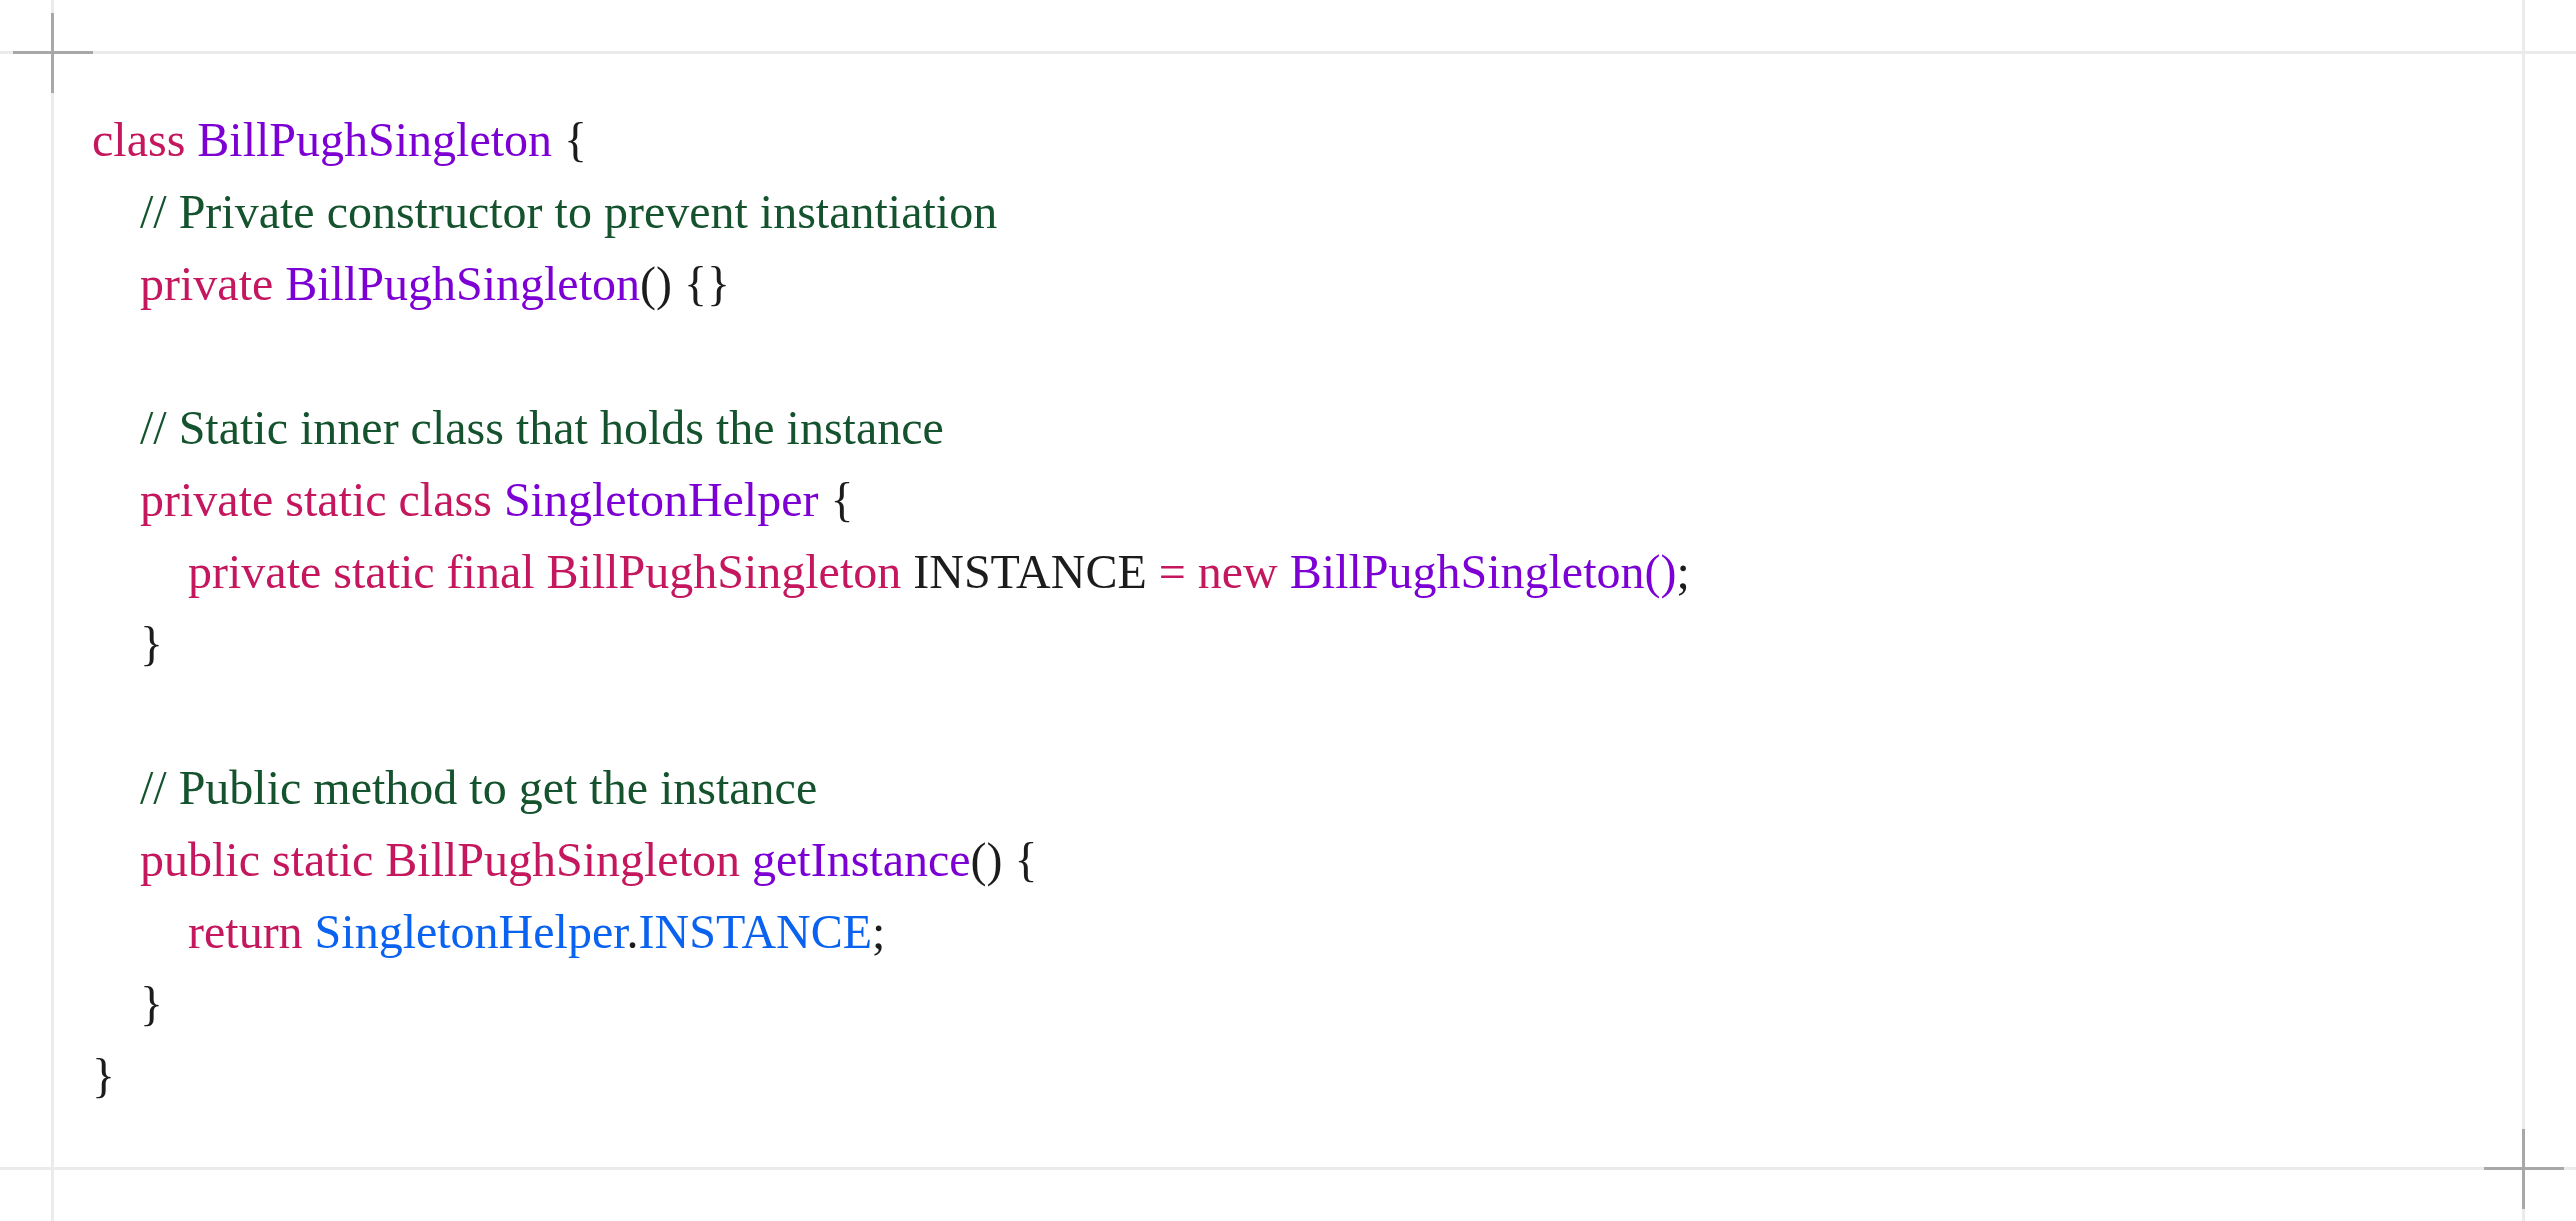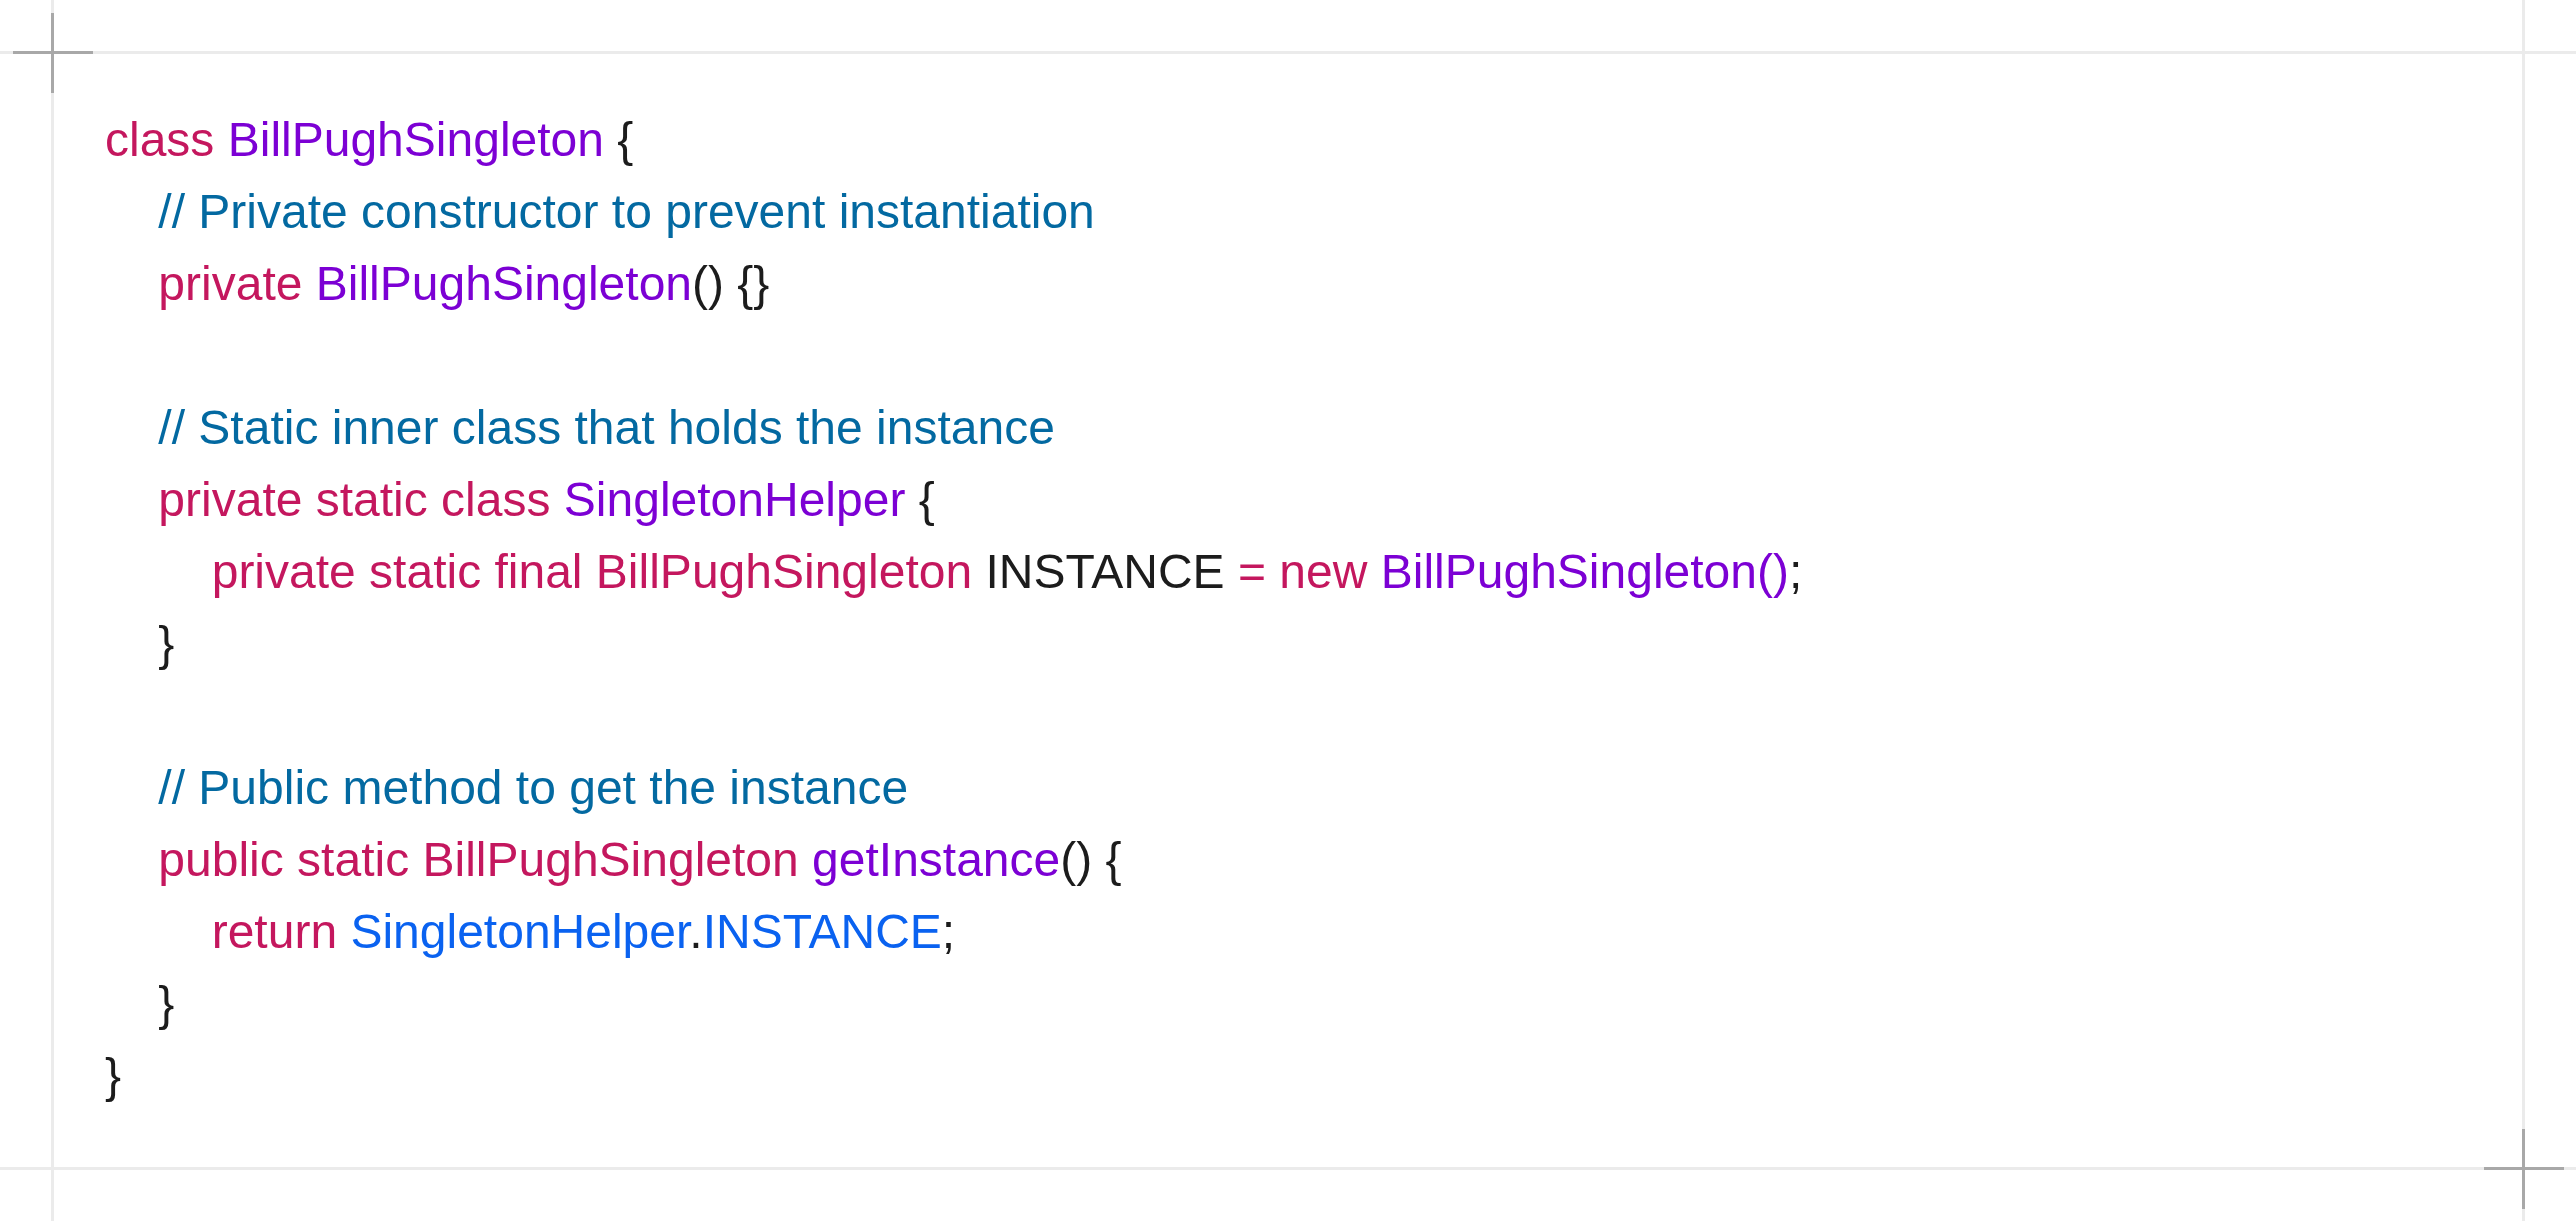--- a/index.html
+++ b/index.html
@@ -18,37 +18,37 @@
       background: #ebebeb;
     }
     .guide.v { width: 3.2px; top: 0; bottom: 0; }
     .guide.h { height: 3.2px; left: 0; right: 0; }
     .cross-arm {
       position: absolute;
       background: #a8a8a8;
     }
     .code {
       position: absolute;
-      left: 105px;
+      left: 92px;
       top: 104px;
       margin: 0;
-      font-family: Liberation Sans, sans-serif;
+      font-family: Liberation Serif, serif;
       font-size: 48px;
       line-height: 72px;
       color: #1c1c1c;
       white-space: pre;
     }
     .code-line {
       display: block;
       height: 72px;
       white-space: pre;
     }
     .tok-kw { color: #c4175e; }
     .tok-type { color: #7c00d4; }
-    .tok-com { color: #0369a1; }
+    .tok-com { color: #14532d; }
     .tok-ref { color: #0a62f0; }
     .tok-plain { color: #1c1c1c; }
   </style>
 </head>
 <body>
 
 <div class="guide v" style="left:51px;"></div>
 <div class="guide v" style="left:2522px;"></div>
 <div class="guide h" style="top:51px;"></div>
 <div class="guide h" style="top:1167px;"></div>

